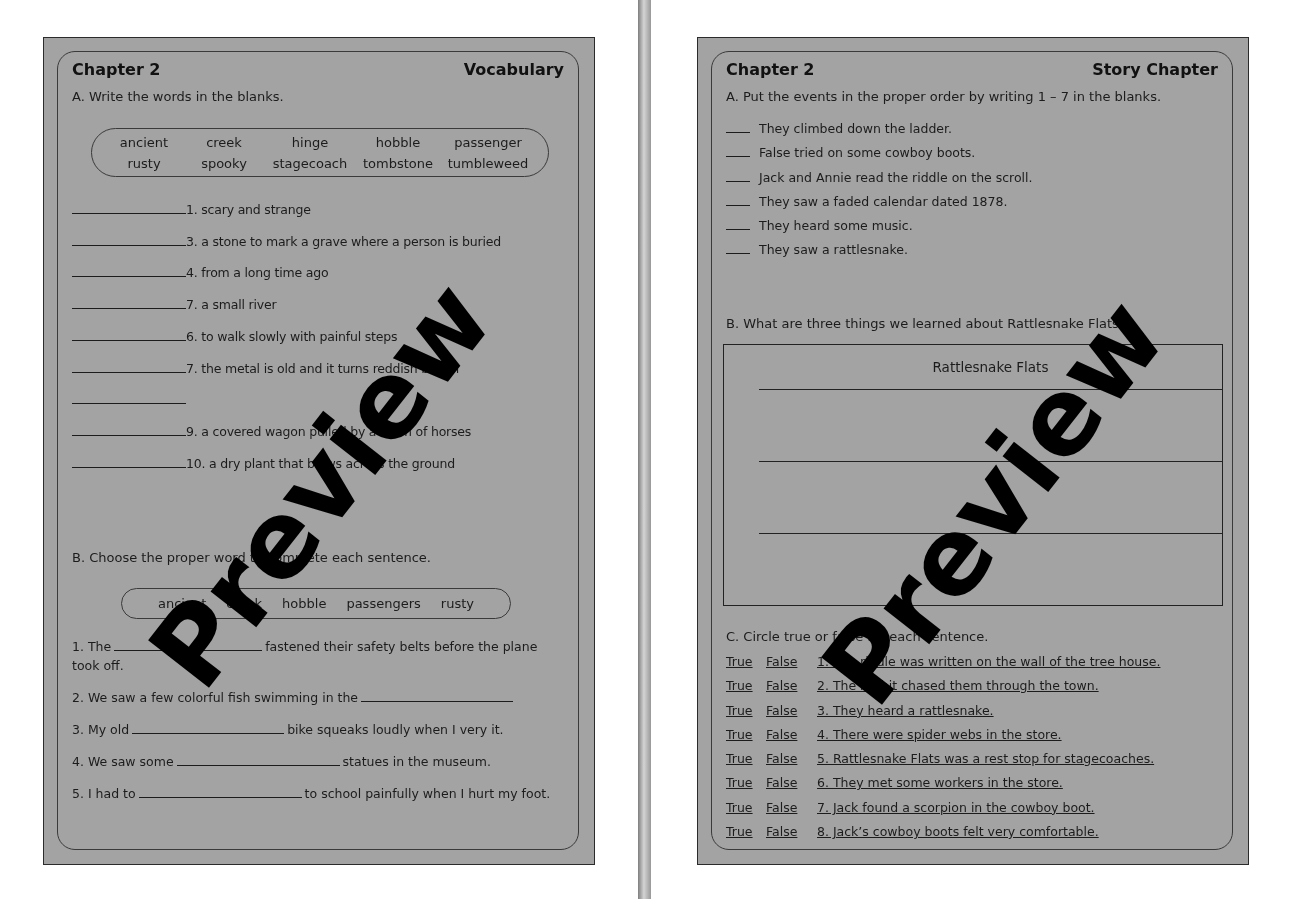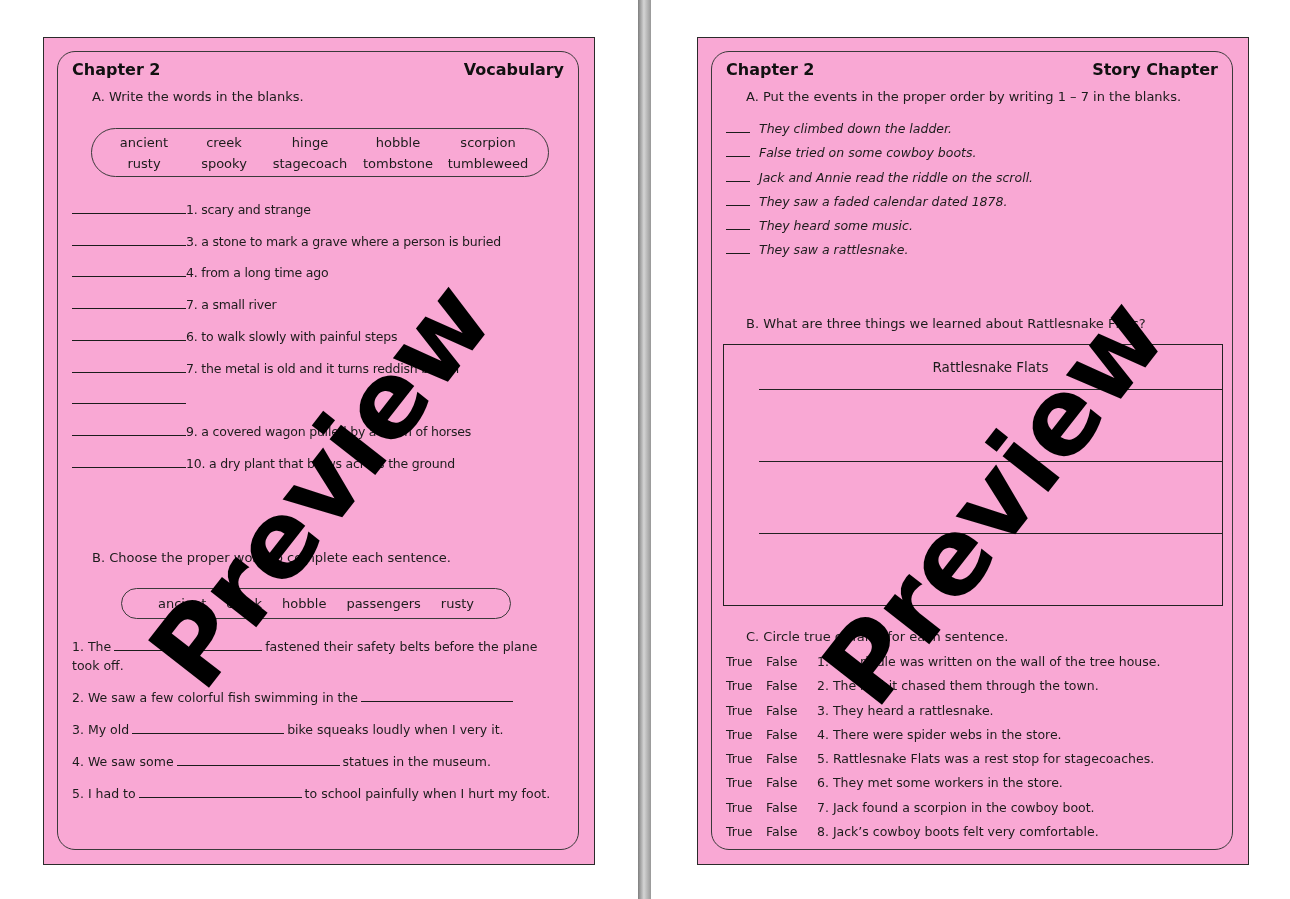--- a/index.html
+++ b/index.html
@@ -1,53 +1,53 @@
 <!DOCTYPE html>
 <html><head>
 <meta charset="utf-8">
 <style>
   html,body{margin:0;padding:0;background:#fff;}
   .canvas{position:relative;width:1290px;height:899px;background:#fff;overflow:hidden;
           font-family:"DejaVu Sans","Liberation Sans",sans-serif;color:#1c1c1c;}
   .divider{position:absolute;left:638px;top:0;width:13px;height:899px;
            background:linear-gradient(90deg,#7e7e7e 0%,#d4d4d4 45%,#989898 100%);}
-  .page{position:absolute;top:37px;width:550px;height:826px;border:1px solid #2b2b2b;background:#f9a8d4;}
+  .page{position:absolute;top:37px;width:550px;height:826px;border:1px solid #2b2b2b;background:#a3a3a3;}
   .page.left{left:43px;}
   .page.right{left:697px;}
   .inner{position:absolute;left:13px;top:13px;width:520px;height:797px;
          border:1px solid #3a3a3a;border-radius:18px;}
   .titlebar{position:absolute;left:14px;right:14px;top:8px;display:flex;justify-content:space-between;}
   .titlebar .t{font-size:16px;font-weight:bold;color:#111;}
-  .sec{position:absolute;left:14px;right:14px;font-size:13px;white-space:nowrap;margin-left:20px;}
+  .sec{position:absolute;left:14px;right:14px;font-size:13px;white-space:nowrap;}
   .blank{display:inline-block;border-bottom:1px solid #1c1c1c;height:2px;vertical-align:baseline;}
   
   .bankA{position:absolute;left:33px;top:76px;width:458px;height:49px;border:1px solid #3a3a3a;
          border-radius:25px;display:grid;grid-template-columns:1fr 1fr 1.15fr 1.05fr 1.2fr;
          align-content:center;row-gap:0;padding:2px 12px;box-sizing:border-box;}
   .bankA span{font-size:13px;text-align:center;line-height:21px;}
   .vocab-list{position:absolute;left:14px;top:142px;right:8px;}
   .vocab-item{line-height:31.7px;font-size:12.5px;letter-spacing:-0.2px;white-space:nowrap;}
   .vocab-item .blank{width:114px;}
   .bankB{position:absolute;left:63px;top:536px;width:390px;height:31px;border:1px solid #3a3a3a;
          border-radius:16px;display:flex;align-items:center;justify-content:space-between;
          padding:0 36px;box-sizing:border-box;}
   .bankB span{font-size:13px;}
   .sentences{position:absolute;left:14px;top:585px;right:24px;}
   .sentence{font-size:12.5px;line-height:19px;margin:0 0 13px 0;}
   .sentence .blank{margin:0 3px;}
   
   .events{position:absolute;left:14px;top:65px;right:8px;}
-  .event-item{line-height:24.3px;font-size:12.5px;white-space:nowrap;font-style:italic;}
+  .event-item{line-height:24.3px;font-size:12.5px;white-space:nowrap;}
   .event-item .blank{width:24px;margin-right:9px;}
   .rf-table{position:absolute;left:11px;top:292px;width:500px;border:1px solid #222;box-sizing:border-box;padding-left:35px;}
   .rf-header{height:44px;border-bottom:1px solid #222;display:flex;align-items:center;
              justify-content:center;font-size:13.5px;}
   .rf-row{height:71px;border-bottom:1px solid #222;}
   .rf-row:last-child{border-bottom:none;}
-  .tf-list{position:absolute;left:14px;top:598px;right:6px;}
+  .tf-list{position:absolute;left:14px;top:598px;right:6px;text-decoration:underline;}
   .tf-row{display:flex;line-height:24.3px;font-size:12.5px;white-space:nowrap;}
   .tf-row .tl{width:40px;}
   .tf-row .fl{width:51px;}
   
   .watermark{position:absolute;font-size:106px;font-weight:bold;color:#000;white-space:nowrap;
              transform:translate(-50%,-50%) rotate(-52deg);pointer-events:none;}
   .wm-left{left:277px;top:447px;}
   .wm-right{left:296px;top:464px;}
 </style>
 </head>
@@ -63,21 +63,21 @@
         <span class="t">Chapter 2</span>
         <span class="t">Vocabulary</span>
       </div>
       <div class="sec" style="top:37px">A. Write the words in the blanks.</div>
 
       <div class="bankA">
         <span>ancient</span>
         <span>creek</span>
         <span>hinge</span>
         <span>hobble</span>
-        <span>scorpion</span>
+        <span>passenger</span>
         <span>rusty</span>
         <span>spooky</span>
         <span>stagecoach</span>
         <span>tombstone</span>
         <span>tumbleweed</span>
       </div>
 
       <div class="vocab-list">
         <div class="vocab-item"><span class="blank"></span><span>1. scary and strange</span></div>
         <div class="vocab-item"><span class="blank"></span><span>3. a stone to mark a grave where a person is buried</span></div>

